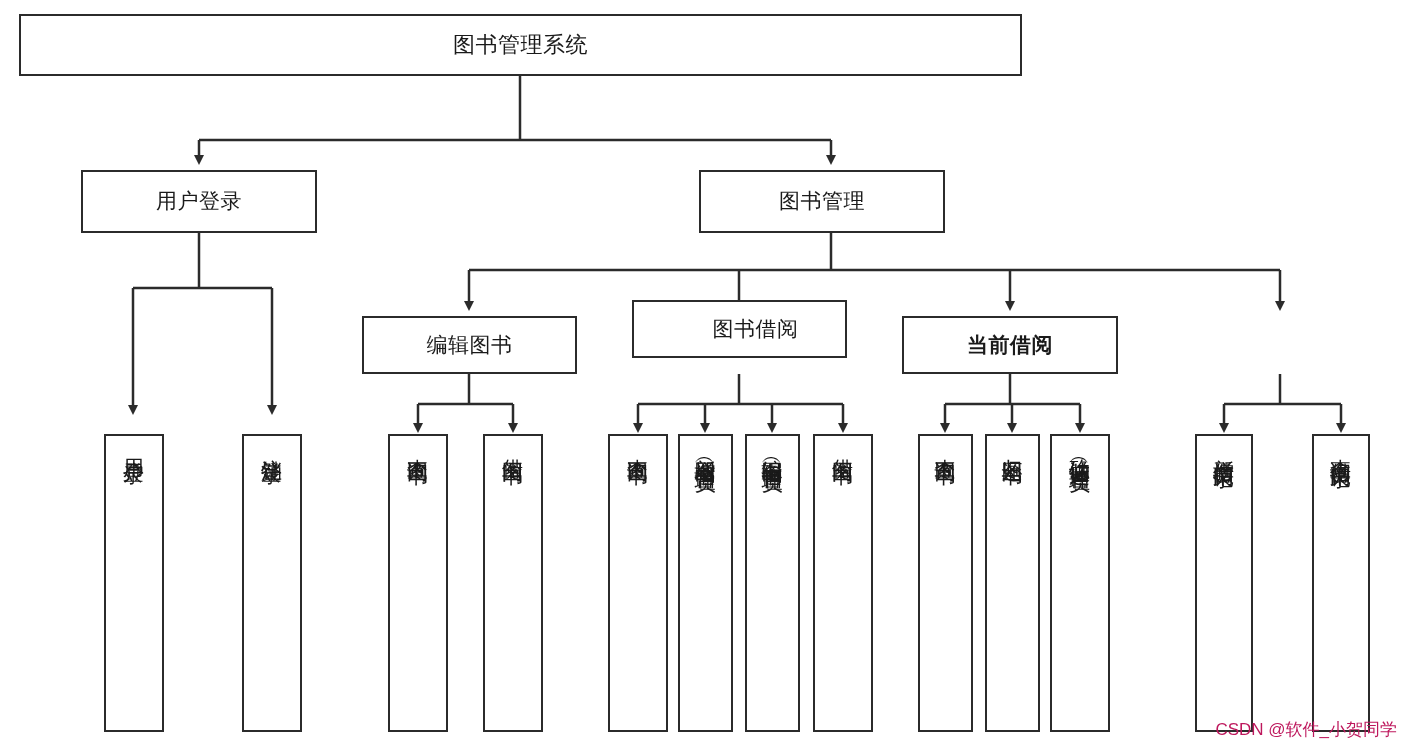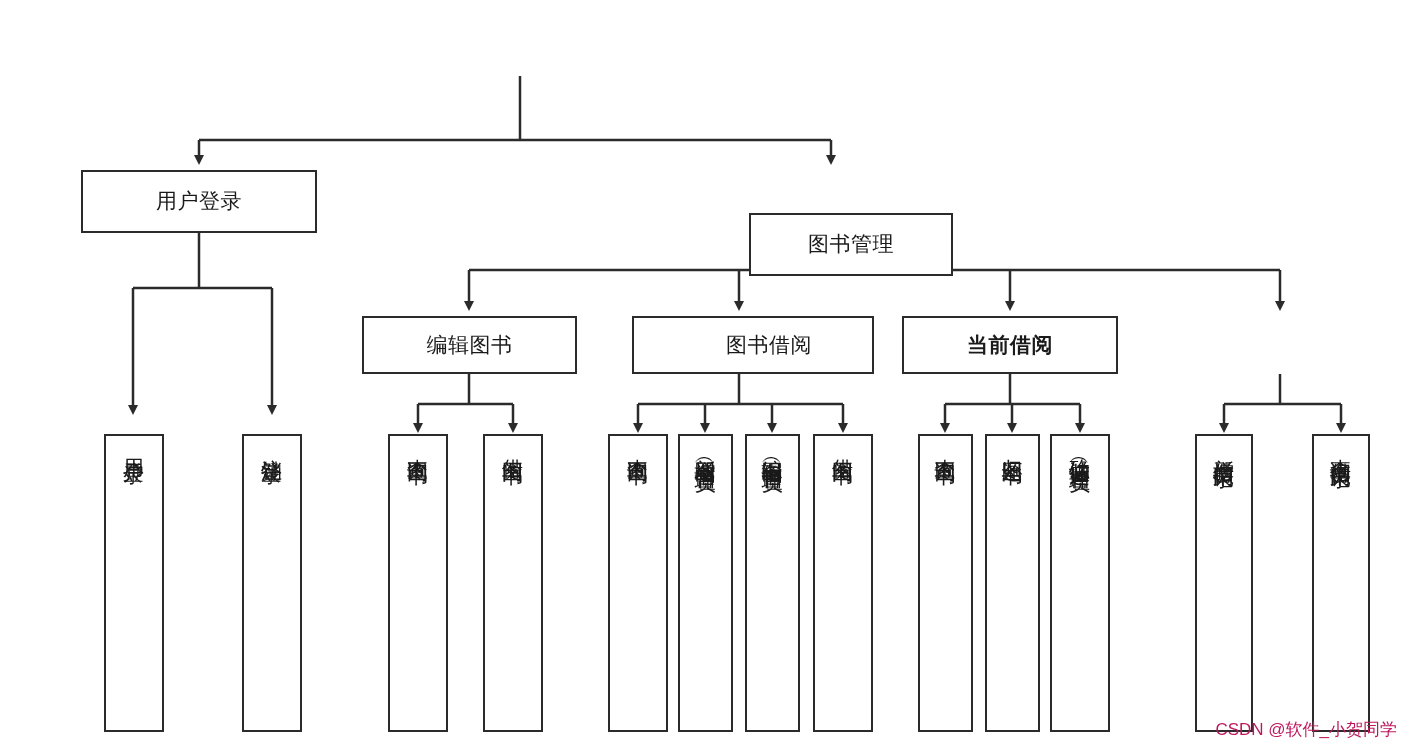--- a/index.html
+++ b/index.html
@@ -115,32 +115,35 @@
       <path d="M1012,404 L1012,428" marker-end="url(#arrow)"></path>
       <path d="M1080,404 L1080,428" marker-end="url(#arrow)"></path>
 
       <path d="M1280,374 L1280,404"></path>
       <path d="M1224,404 L1341,404"></path>
       <path d="M1224,404 L1224,428" marker-end="url(#arrow)"></path>
       <path d="M1341,404 L1341,428" marker-end="url(#arrow)"></path>
     </g>
   </svg>
 
+  <div class="node horizontal root" style="left:19px; top:14px; width:1003px; height:62px;">
+    <span class="label">图书管理系统</span>
+  </div>
 
   <div class="node horizontal" style="left:81px; top:170px; width:236px; height:63px;">
     <span class="label">用户登录</span>
   </div>
-  <div class="node horizontal" style="left:749px; top:170px; width:204px; height:63px;margin-top:43px;">
+  <div class="node horizontal" style="left:699px; top:170px; width:246px; height:63px;">
     <span class="label">图书管理</span>
   </div>
 
   <div class="node horizontal" style="left:362px; top:316px; width:215px; height:58px;">
     <span class="label">编辑图书</span>
   </div>
-  <div class="node horizontal" style="left:632px; top:316px; width:242px; height:58px;padding-left:32px;">
+  <div class="node horizontal" style="left:632px; top:300px; width:215px; height:58px;padding-left:32px;">
     <span class="label">图书借阅</span>
   </div>
   <div class="node horizontal" style="left:902px; top:316px; width:216px; height:58px;font-weight:bold;">
     <span class="label">当前借阅</span>
   </div>
 
   <div class="node vertical" style="left:104px; top:434px; width:60px; height:298px;">
     <span class="label">用户登录</span>
   </div>
   <div class="node vertical" style="left:242px; top:434px; width:60px; height:298px;">

